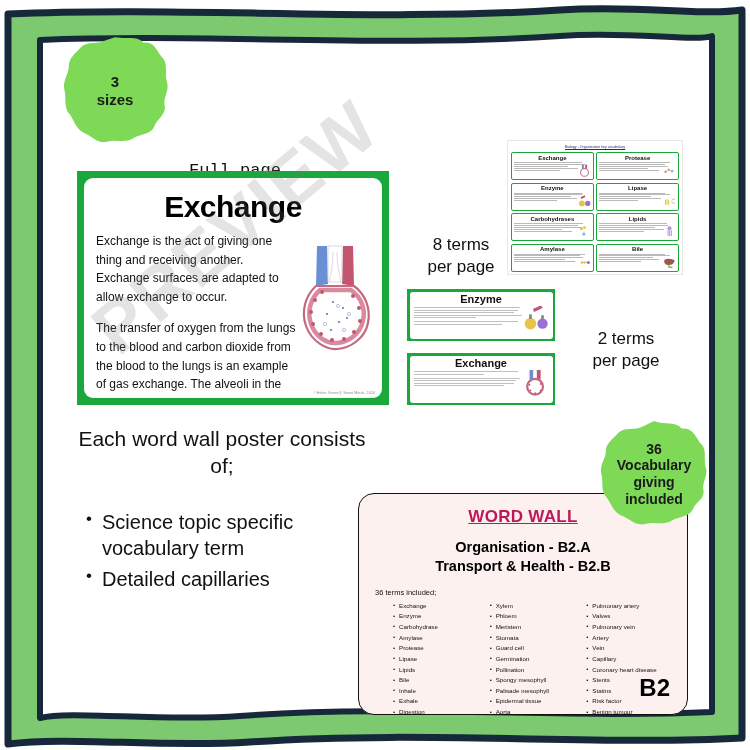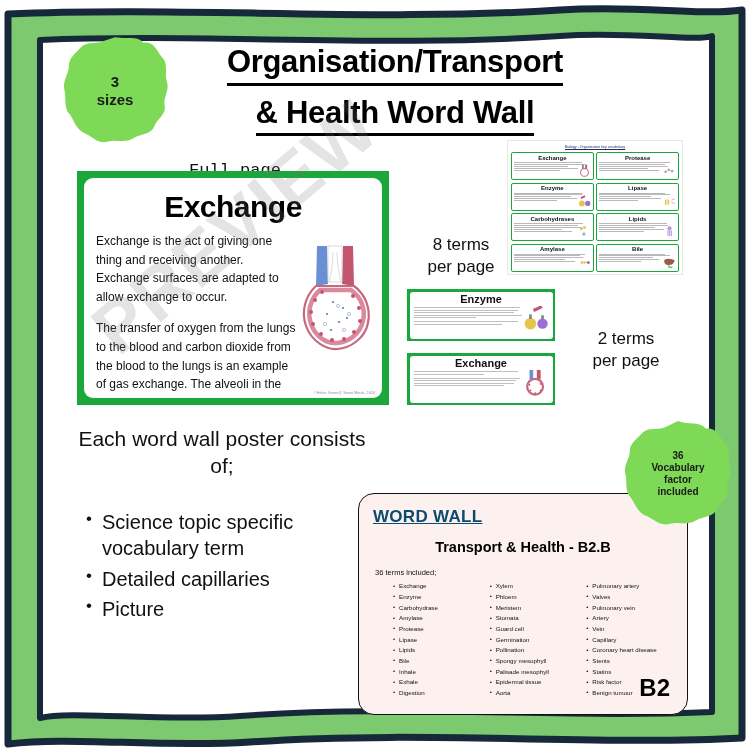--- a/index.html
+++ b/index.html
@@ -14,21 +14,21 @@
   
   .frame-svg{position:absolute;left:0;top:0;width:750px;height:750px;pointer-events:none;z-index:5;}
 
   
   .splat{position:absolute;display:flex;flex-direction:column;align-items:center;justify-content:center;
          text-align:center;font-weight:bold;color:#1a1a1a;z-index:30;}
   .splat svg{position:absolute;left:0;top:0;width:100%;height:100%;z-index:-1;}
   .splat .ln{line-height:1.18;position:relative;}
 
   #splat-sizes{left:60px;top:35px;width:110px;height:112px;font-size:15px;}
-  #splat-vocab{left:622px;top:420px;width:112px;height:108px;font-size:10px;}
+  #splat-vocab{left:598px;top:420px;width:112px;height:108px;font-size:14px;}
 
   
   .title{position:absolute;left:180px;top:42px;width:430px;text-align:center;z-index:20;}
   .title .tline{
     font-size:31px;font-weight:bold;color:#000;line-height:1.28;
     letter-spacing:-0.3px;display:inline-block;
     border-bottom:3px solid #000;padding-bottom:1px;
   }
   .title .row{display:block;margin-bottom:7px;}
 
@@ -82,21 +82,21 @@
   #bullets{position:absolute;left:62px;top:425px;width:320px;z-index:20;color:#111;}
   #bullets .head{font-size:21px;text-align:center;line-height:1.3;margin-bottom:29px;padding:0 12px;}
   #bullets ul{margin:10px;padding:0 0 0 14px;list-style:none;}
   #bullets li{font-size:20px;line-height:1.33;margin-bottom:4px;position:relative;padding-left:16px;}
   #bullets li:before{content:"•";position:absolute;left:0;top:-1px;font-size:17px;}
 
   
   #wordwall{position:absolute;left:358px;top:493px;width:330px;height:222px;
             background:#fdf1ef;border:1.6px solid #111;border-radius:16px;z-index:20;
             box-sizing:border-box;padding:10px 14px;overflow:hidden;}
-  #wordwall .ww-title{font-size:17px;font-weight:bold;color:#0c4a6e;
+  #wordwall .ww-title{font-size:17px;font-weight:bold;text-align:center;color:#be185d;
                       text-decoration:underline;margin:3px 0 11px 0;letter-spacing:0.3px;}
   #wordwall .ww-sub{font-size:14.5px;font-weight:bold;text-align:center;color:#000;line-height:1.33;}
   #wordwall .ww-count{font-size:7.5px;color:#111;margin:11px 0 4px 2px;}
   #wordwall .cols{display:flex;gap:10px;padding-left:20px;}
   #wordwall .cols ul{margin:0;padding:0;list-style:none;width:95px;}
   #wordwall .cols li{font-size:6.2px;line-height:1.72;color:#111;position:relative;padding-left:6px;}
   #wordwall .cols li:before{content:"•";position:absolute;left:0;top:-0.5px;font-size:6px;}
   #wordwall .ww-code{position:absolute;right:17px;bottom:12px;font-size:24px;font-weight:bold;color:#000;}
 </style>
 </head>
@@ -114,24 +114,20 @@
       <path d="M50,2 C62,4 70,0 76,7 C85,5 88,14 92,19 C99,25 95,34 97,41
                C100,49 94,55 95,62 C97,71 89,74 86,81 C83,89 74,88 67,92
                C59,97 52,93 44,95 C35,98 30,91 23,88 C15,85 13,77 9,71
                C3,65 6,56 4,49 C2,41 8,35 8,28 C8,20 15,16 19,11
                C25,5 34,9 41,5 Z" fill="#7ed957"></path>
     </svg>
     <div class="ln">3</div>
     <div class="ln">sizes</div>
   </div>
 
-  <div class="title">
-    <span class="row"><span class="tline">Organisation/Transport</span></span>
-    <span class="row"><span class="tline">&amp; Health Word Wall</span></span>
-  </div>
 
   <div class="cap" id="cap-full">Full page</div>
 
   <div id="poster">
     <div class="inner">
       <div class="p-title">Exchange</div>
       <div class="p-body">
         <p>Exchange is the act of giving one thing and receiving another. Exchange surfaces are adapted to allow exchange to occur.</p>
         <p>The transfer of oxygen from the lungs to the blood and carbon dioxide from the blood to the lungs is an example of gas exchange. The alveoli in the lungs are surrounded by a network of capillaries, which are only one cell thick that allow the gas exchange to occur.</p>
       </div>
@@ -359,26 +355,26 @@
           </g>
       </svg>
     </div>
   </div>
 
   <div id="bullets">
     <div class="head">Each word wall poster consists of;</div>
     <ul>
       <li>Science topic specific vocabulary term</li>
       <li>Detailed capillaries</li>
-      <li>Picture</li>
     </ul>
   </div>
 
   <div id="wordwall">
     <div class="ww-title">WORD WALL</div>
+    <div class="ww-sub">Organisation - B2.A</div>
     <div class="ww-sub">Transport &amp; Health - B2.B</div>
     <div class="ww-count">36 terms included;</div>
     <div class="cols">
       <ul>
         <li>Exchange</li>
         <li>Enzyme</li>
         <li>Carbohydrase</li>
         <li>Amylase</li>
         <li>Protease</li>
         <li>Lipase</li>
@@ -424,17 +420,17 @@
   <div class="splat" id="splat-vocab">
     <svg viewBox="0 0 100 100" preserveAspectRatio="none">
       <path d="M50,1 C60,5 69,1 75,8 C84,7 87,15 91,21 C98,27 94,35 96,43
                C99,51 93,57 94,64 C96,73 88,75 85,82 C82,90 73,89 66,93
                C58,98 51,94 43,96 C34,99 29,92 22,89 C14,86 12,78 8,72
                C2,66 5,57 3,50 C1,42 7,36 7,29 C7,21 14,17 18,12
                C24,6 33,10 40,6 Z" fill="#7ed957"></path>
     </svg>
     <div class="ln">36</div>
     <div class="ln">Vocabulary</div>
-    <div class="ln">factor</div>
+    <div class="ln">giving</div>
     <div class="ln">included</div>
   </div>
 
 </div>
 
 </body></html>

